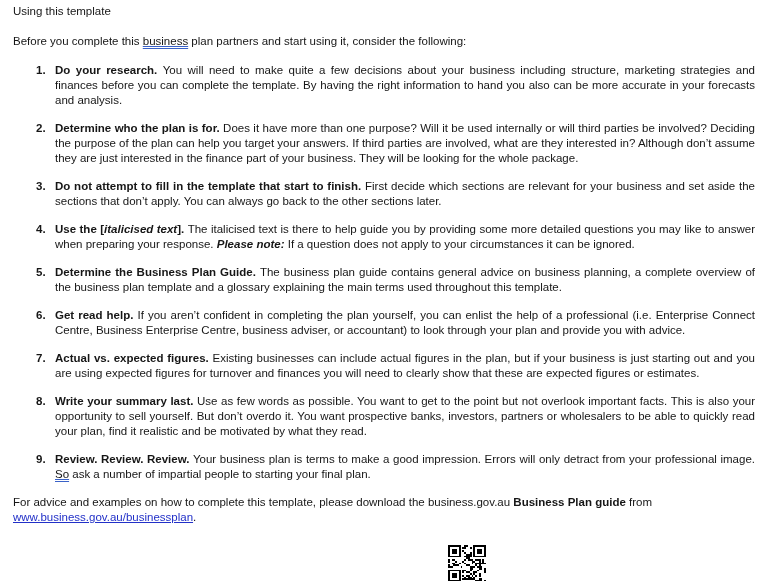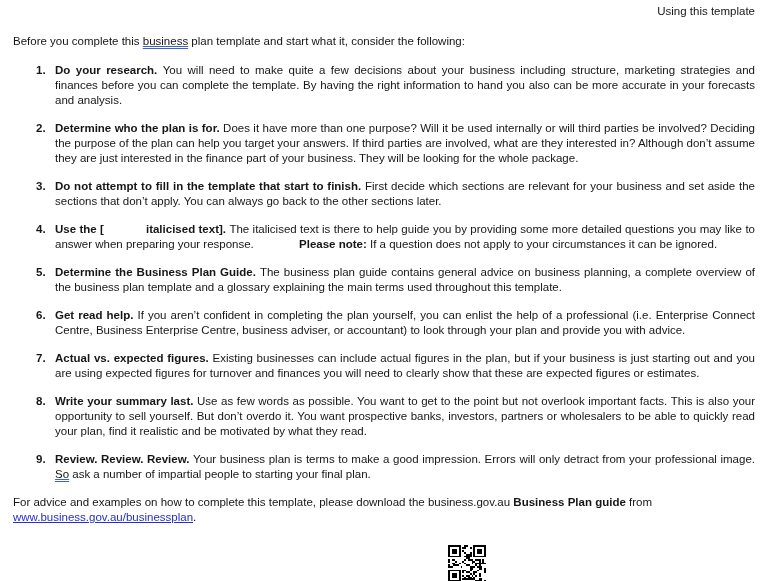--- a/index.html
+++ b/index.html
@@ -2,43 +2,43 @@
 <html><head>
 <meta charset="utf-8">
 <style>
   html,body{margin:0;padding:0;background:#ffffff;}
   body{width:768px;height:581px;overflow:hidden;}
   .page{
     font-family:"Liberation Sans",sans-serif;
     font-size:11.5px;line-height:15px;color:#161616;
     padding:4px 13px 0 13px;width:742px;
   }
-  .title{margin:0 0 15px 0;font-weight:normal;font-size:11.5px;text-align:right;}
+  .title{margin:0 0 15px 0;font-weight:normal;font-size:11.5px;}
   .intro{margin:0 0 14px 0;}
   .list{margin:0;}
   .item{display:flex;margin:0 0 13px 0;}
   .num{font-weight:bold;flex:none;width:19px;margin-left:23px;}
   .txt{flex:1;text-align:justify;}
   .b{font-weight:bold;}
-  .bi{font-weight:bold;padding-left:42px;}
+  .bi{font-weight:bold;font-style:italic;}
   .grammar{text-decoration:underline double;text-decoration-color:#3a62c8;text-decoration-thickness:1px;}
   .link{color:#2230c8;text-decoration:underline;cursor:pointer;}
   .footer{margin:2px 0 20px 0;}
   .qr-wrap{margin-left:435px;width:38px;height:37px;}
   .qr-wrap svg{display:block;}
   .caption{width:690px;text-align:center;margin-top:3px;}
 </style>
 </head>
 <body>
 
 <div class="page">
 
   <p class="title">Using this template</p>
 
-  <p class="intro"><span>Before you complete this </span><span class="grammar">business</span><span> plan template and start what it, consider the following:</span></p>
+  <p class="intro"><span>Before you complete this </span><span class="grammar">business</span><span> plan partners and start using it, consider the following:</span></p>
 
   <div class="list">
 
     <div class="item">
       <span class="num">1.</span>
       <div class="txt"><span class="b">Do your research. </span><span>You will need to make quite a few decisions about your business including structure, marketing strategies and finances before you can complete the template. By having the right information to hand you also can be more accurate in your forecasts and analysis.</span></div>
     </div>
 
     <div class="item">
       <span class="num">2.</span>

